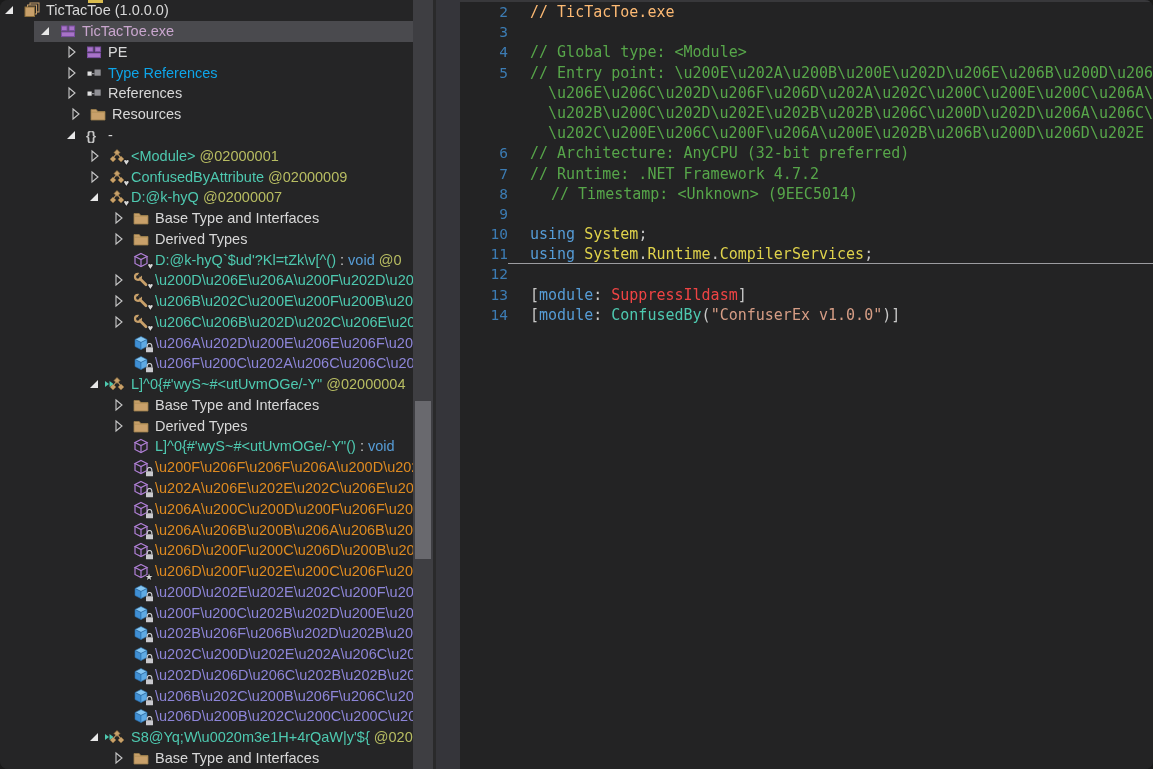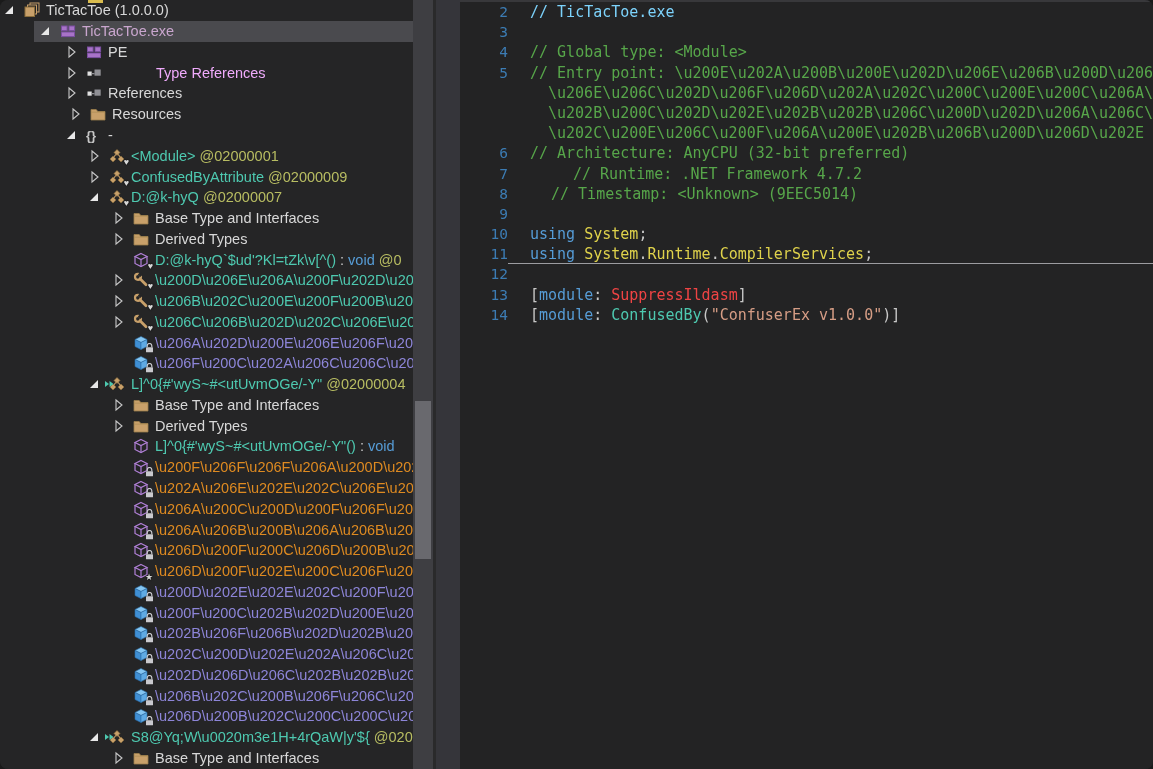--- a/index.html
+++ b/index.html
@@ -72,21 +72,21 @@
                 <rect x="1.5" y="3" width="5.6" height="4.6" fill="#A873C8" stroke="#7B4FA0"></rect>
                 <rect x="9" y="3" width="5.6" height="4.6" fill="#A873C8" stroke="#7B4FA0"></rect>
                 <rect x="1.5" y="9" width="13" height="4.6" fill="#A873C8" stroke="#7B4FA0"></rect>
               </svg></span><span class="lbl"><span style="color: rgb(216, 216, 216);">PE</span></span></div></div>
         <div class="tree-row"><div class="rowc" style="padding-left: 65px;"><span class="exp"><svg width="14" height="16" viewBox="0 0 14 16">
                 <polygon points="4,3 10,8 4,13" fill="none" stroke="#C8C8C8" stroke-width="1.1"></polygon>
               </svg></span><span class="nico"><svg width="16" height="16" viewBox="0 0 16 16">
                 <rect x="1.5" y="6.5" width="4.2" height="4.2" fill="#E0E0E0"></rect>
                 <line x1="5.7" y1="8.6" x2="8.5" y2="8.6" stroke="#909095" stroke-width="1.4"></line>
                 <rect x="8.5" y="4.5" width="6.2" height="6.2" fill="#909095"></rect>
-              </svg></span><span class="lbl"><span style="color: #f0abfc; margin-left: 48px;">Type References</span></span></div></div>
+              </svg></span><span class="lbl"><span style="color: #0ea5e9;">Type References</span></span></div></div>
         <div class="tree-row"><div class="rowc" style="padding-left: 65px;"><span class="exp"><svg width="14" height="16" viewBox="0 0 14 16">
                 <polygon points="4,3 10,8 4,13" fill="none" stroke="#C8C8C8" stroke-width="1.1"></polygon>
               </svg></span><span class="nico"><svg width="16" height="16" viewBox="0 0 16 16">
                 <rect x="1.5" y="6.5" width="4.2" height="4.2" fill="#E0E0E0"></rect>
                 <line x1="5.7" y1="8.6" x2="8.5" y2="8.6" stroke="#909095" stroke-width="1.4"></line>
                 <rect x="8.5" y="4.5" width="6.2" height="6.2" fill="#909095"></rect>
               </svg></span><span class="lbl"><span style="color: rgb(216, 216, 216);">References</span></span></div></div>
         <div class="tree-row"><div class="rowc" style="padding-left: 69px;"><span class="exp"><svg width="14" height="16" viewBox="0 0 14 16">
                 <polygon points="4,3 10,8 4,13" fill="none" stroke="#C8C8C8" stroke-width="1.1"></polygon>
               </svg></span><span class="nico"><svg width="16" height="16" viewBox="0 0 16 16">
@@ -365,29 +365,29 @@
   <div class="tree-scrollbar">
     <div class="tree-scroll-thumb"></div>
   </div>
 
   <div class="split-gap"></div>
   <div class="splitter"></div>
 
   <div class="code-panel">
     <div class="code-topline"></div>
     <div class="code-body" id="code">
-        <div class="cl"><span class="ln">2</span><div class="ct"><span style="color: #7dd3fc;">// TicTacToe.exe</span></div></div>
+        <div class="cl"><span class="ln">2</span><div class="ct"><span style="color: #fdba74;">// TicTacToe.exe</span></div></div>
         <div class="cl"><span class="ln">3</span><div class="ct"></div></div>
         <div class="cl"><span class="ln">4</span><div class="ct"><span style="color: rgb(87, 166, 74);">// Global type: &lt;Module&gt;</span></div></div>
         <div class="cl"><span class="ln">5</span><div class="ct"><span style="color: rgb(87, 166, 74);">// Entry point: \u200E\u202A\u200B\u200E\u202D\u206E\u206B\u200D\u206E\u206C</span></div></div>
         <div class="cl wrap"><span class="ln"></span><div class="ct"><span style="color: rgb(87, 166, 74);">\u206E\u206C\u202D\u206F\u206D\u202A\u202C\u200C\u200E\u200C\u206A\u202C</span></div></div>
         <div class="cl wrap"><span class="ln"></span><div class="ct"><span style="color: rgb(87, 166, 74);">\u202B\u200C\u202D\u202E\u202B\u202B\u206C\u200D\u202D\u206A\u206C\u200D</span></div></div>
         <div class="cl wrap"><span class="ln"></span><div class="ct"><span style="color: rgb(87, 166, 74);">\u202C\u200E\u206C\u200F\u206A\u200E\u202B\u206B\u200D\u206D\u202E</span></div></div>
         <div class="cl"><span class="ln">6</span><div class="ct"><span style="color: rgb(87, 166, 74);">// Architecture: AnyCPU (32-bit preferred)</span></div></div>
-        <div class="cl"><span class="ln">7</span><div class="ct"><span style="color: rgb(87, 166, 74); margin-left: 43px;">// Runtime: .NET Framework 4.7.2</span></div></div>
+        <div class="cl"><span class="ln">7</span><div class="ct"><span style="color: rgb(87, 166, 74);">// Runtime: .NET Framework 4.7.2</span></div></div>
         <div class="cl"><span class="ln">8</span><div class="ct"><span style="color: rgb(87, 166, 74); margin-left: 21px;">// Timestamp: &lt;Unknown&gt; (9EEC5014)</span></div></div>
         <div class="cl"><span class="ln">9</span><div class="ct"></div></div>
         <div class="cl"><span class="ln">10</span><div class="ct"><span style="color: rgb(86, 156, 214);">using</span><span style="color: rgb(200, 200, 200);"> </span><span style="color: rgb(223, 210, 75);">System</span><span style="color: rgb(200, 200, 200);">;</span></div></div>
         <div class="cl u"><span class="ln">11</span><div class="ct"><span style="color: rgb(86, 156, 214);">using</span><span style="color: rgb(200, 200, 200);"> </span><span style="color: rgb(223, 210, 75);">System</span><span style="color: rgb(200, 200, 200);">.</span><span style="color: rgb(223, 210, 75);">Runtime</span><span style="color: rgb(200, 200, 200);">.</span><span style="color: rgb(223, 210, 75);">CompilerServices</span><span style="color: rgb(200, 200, 200);">;</span></div></div>
         <div class="cl"><span class="ln">12</span><div class="ct"></div></div>
         <div class="cl"><span class="ln">13</span><div class="ct"><span style="color: rgb(200, 200, 200);">[</span><span style="color: rgb(86, 156, 214);">module</span><span style="color: rgb(200, 200, 200);">: </span><span style="color: #ef4444;">SuppressIldasm</span><span style="color: rgb(200, 200, 200);">]</span></div></div>
         <div class="cl"><span class="ln">14</span><div class="ct"><span style="color: rgb(200, 200, 200);">[</span><span style="color: rgb(86, 156, 214);">module</span><span style="color: rgb(200, 200, 200);">: </span><span style="color: rgb(78, 201, 176);">ConfusedBy</span><span style="color: rgb(200, 200, 200);">(</span><span style="color: rgb(214, 157, 133);">"ConfuserEx v1.0.0"</span><span style="color: rgb(200, 200, 200);">)]</span></div></div>
       </div>
   </div>
 </div>

